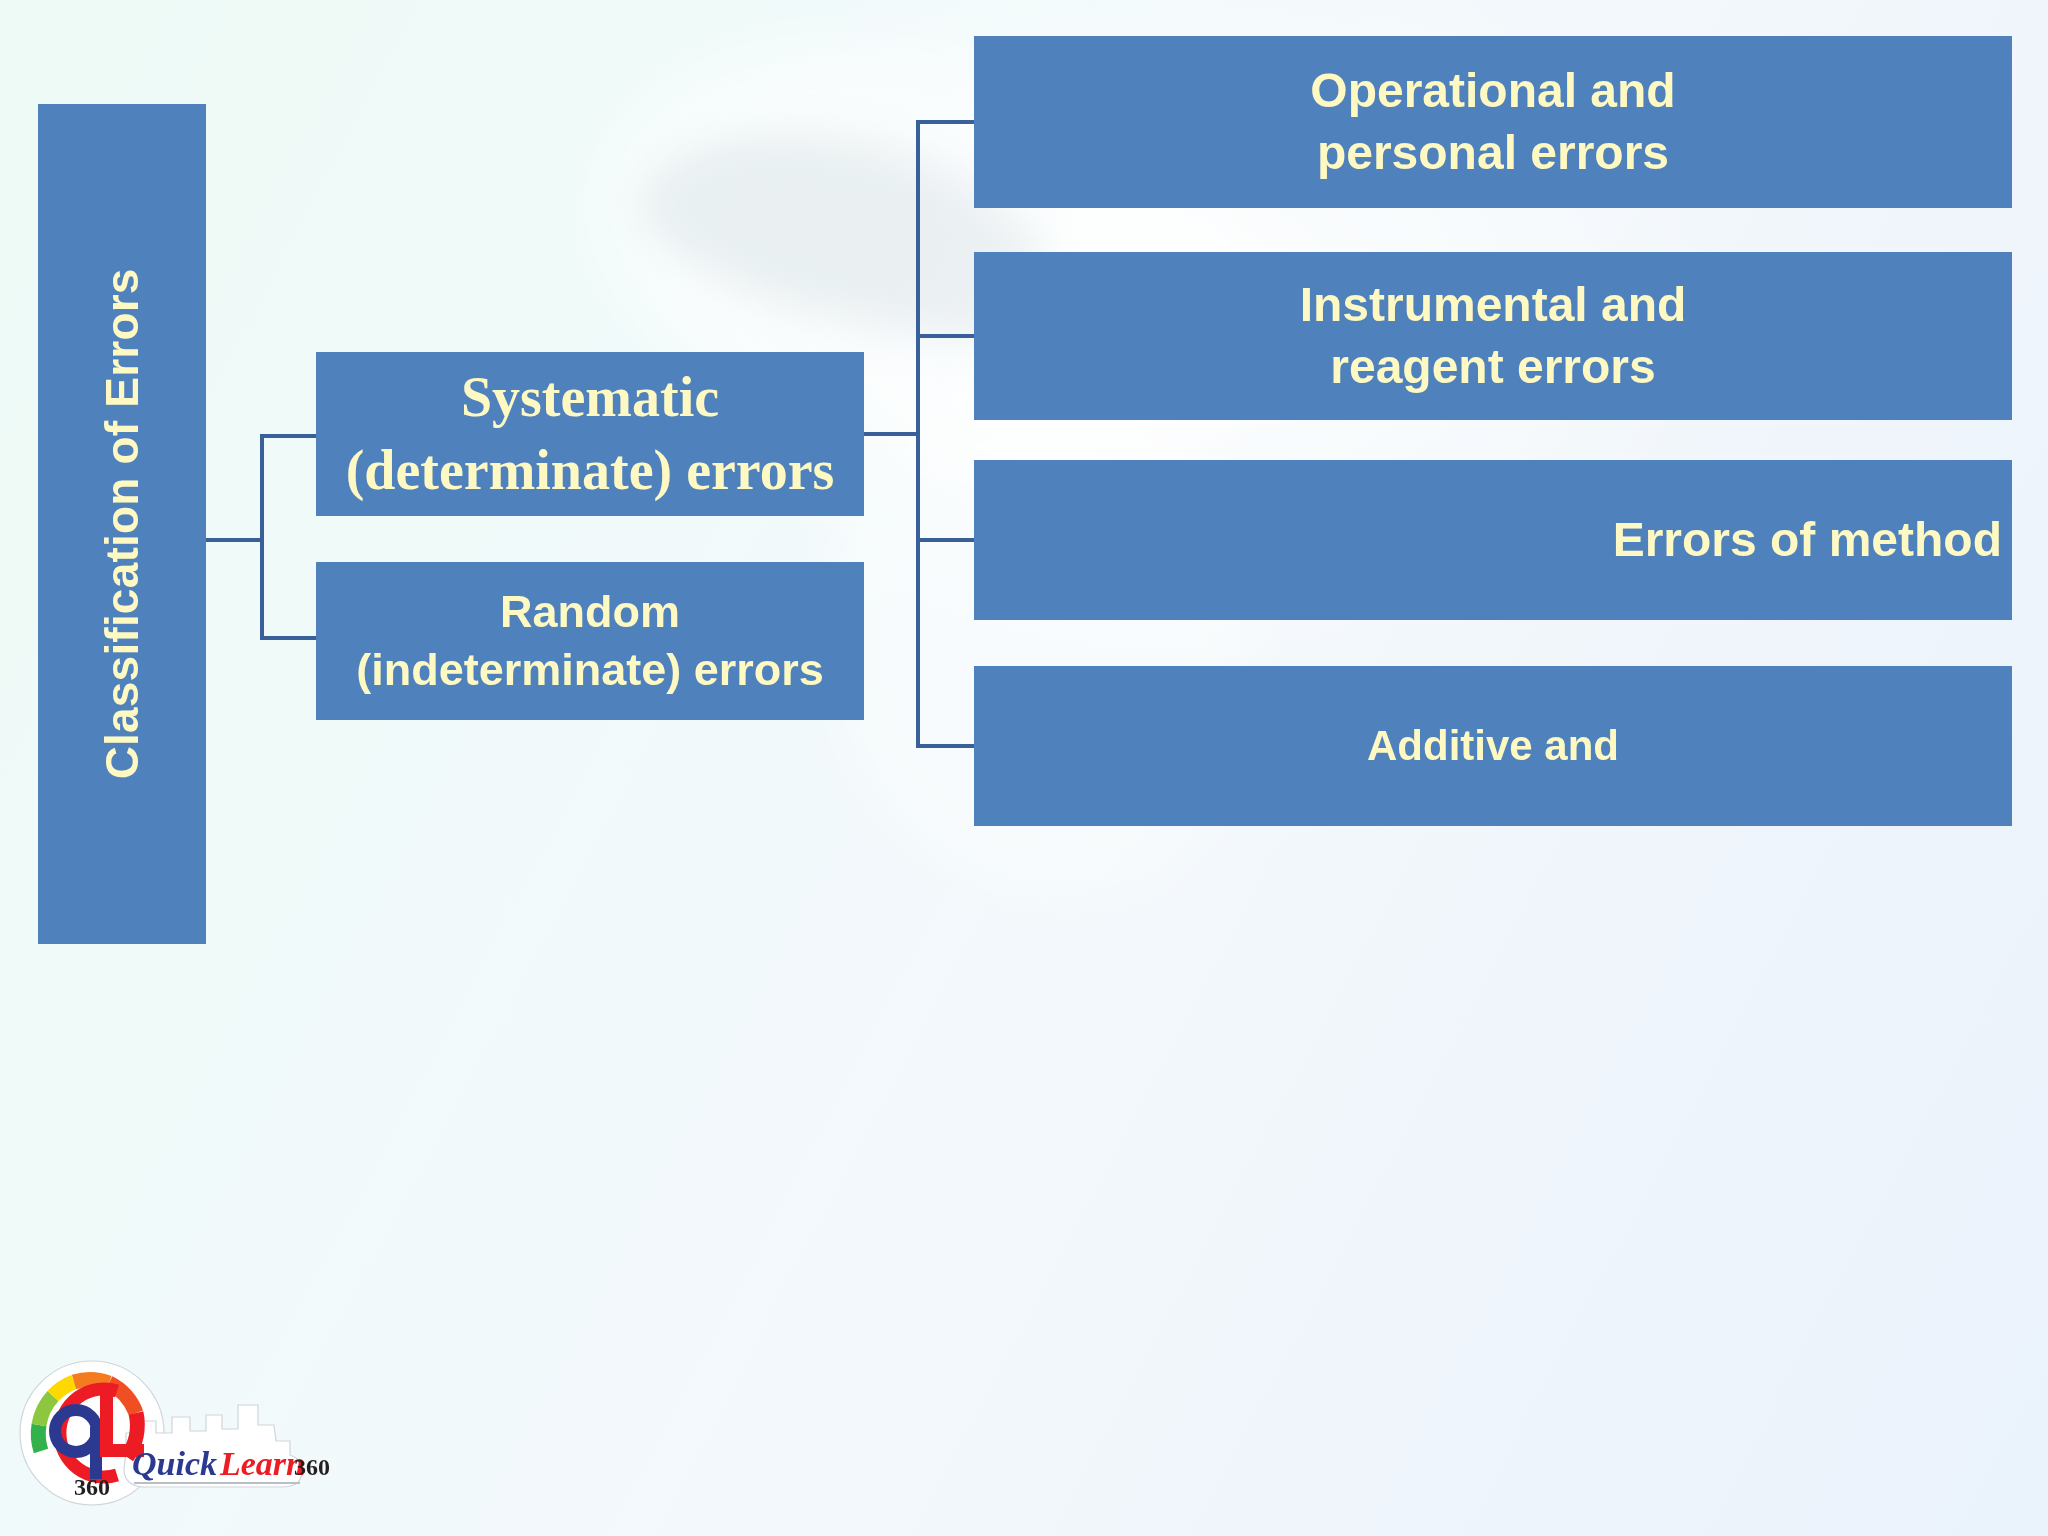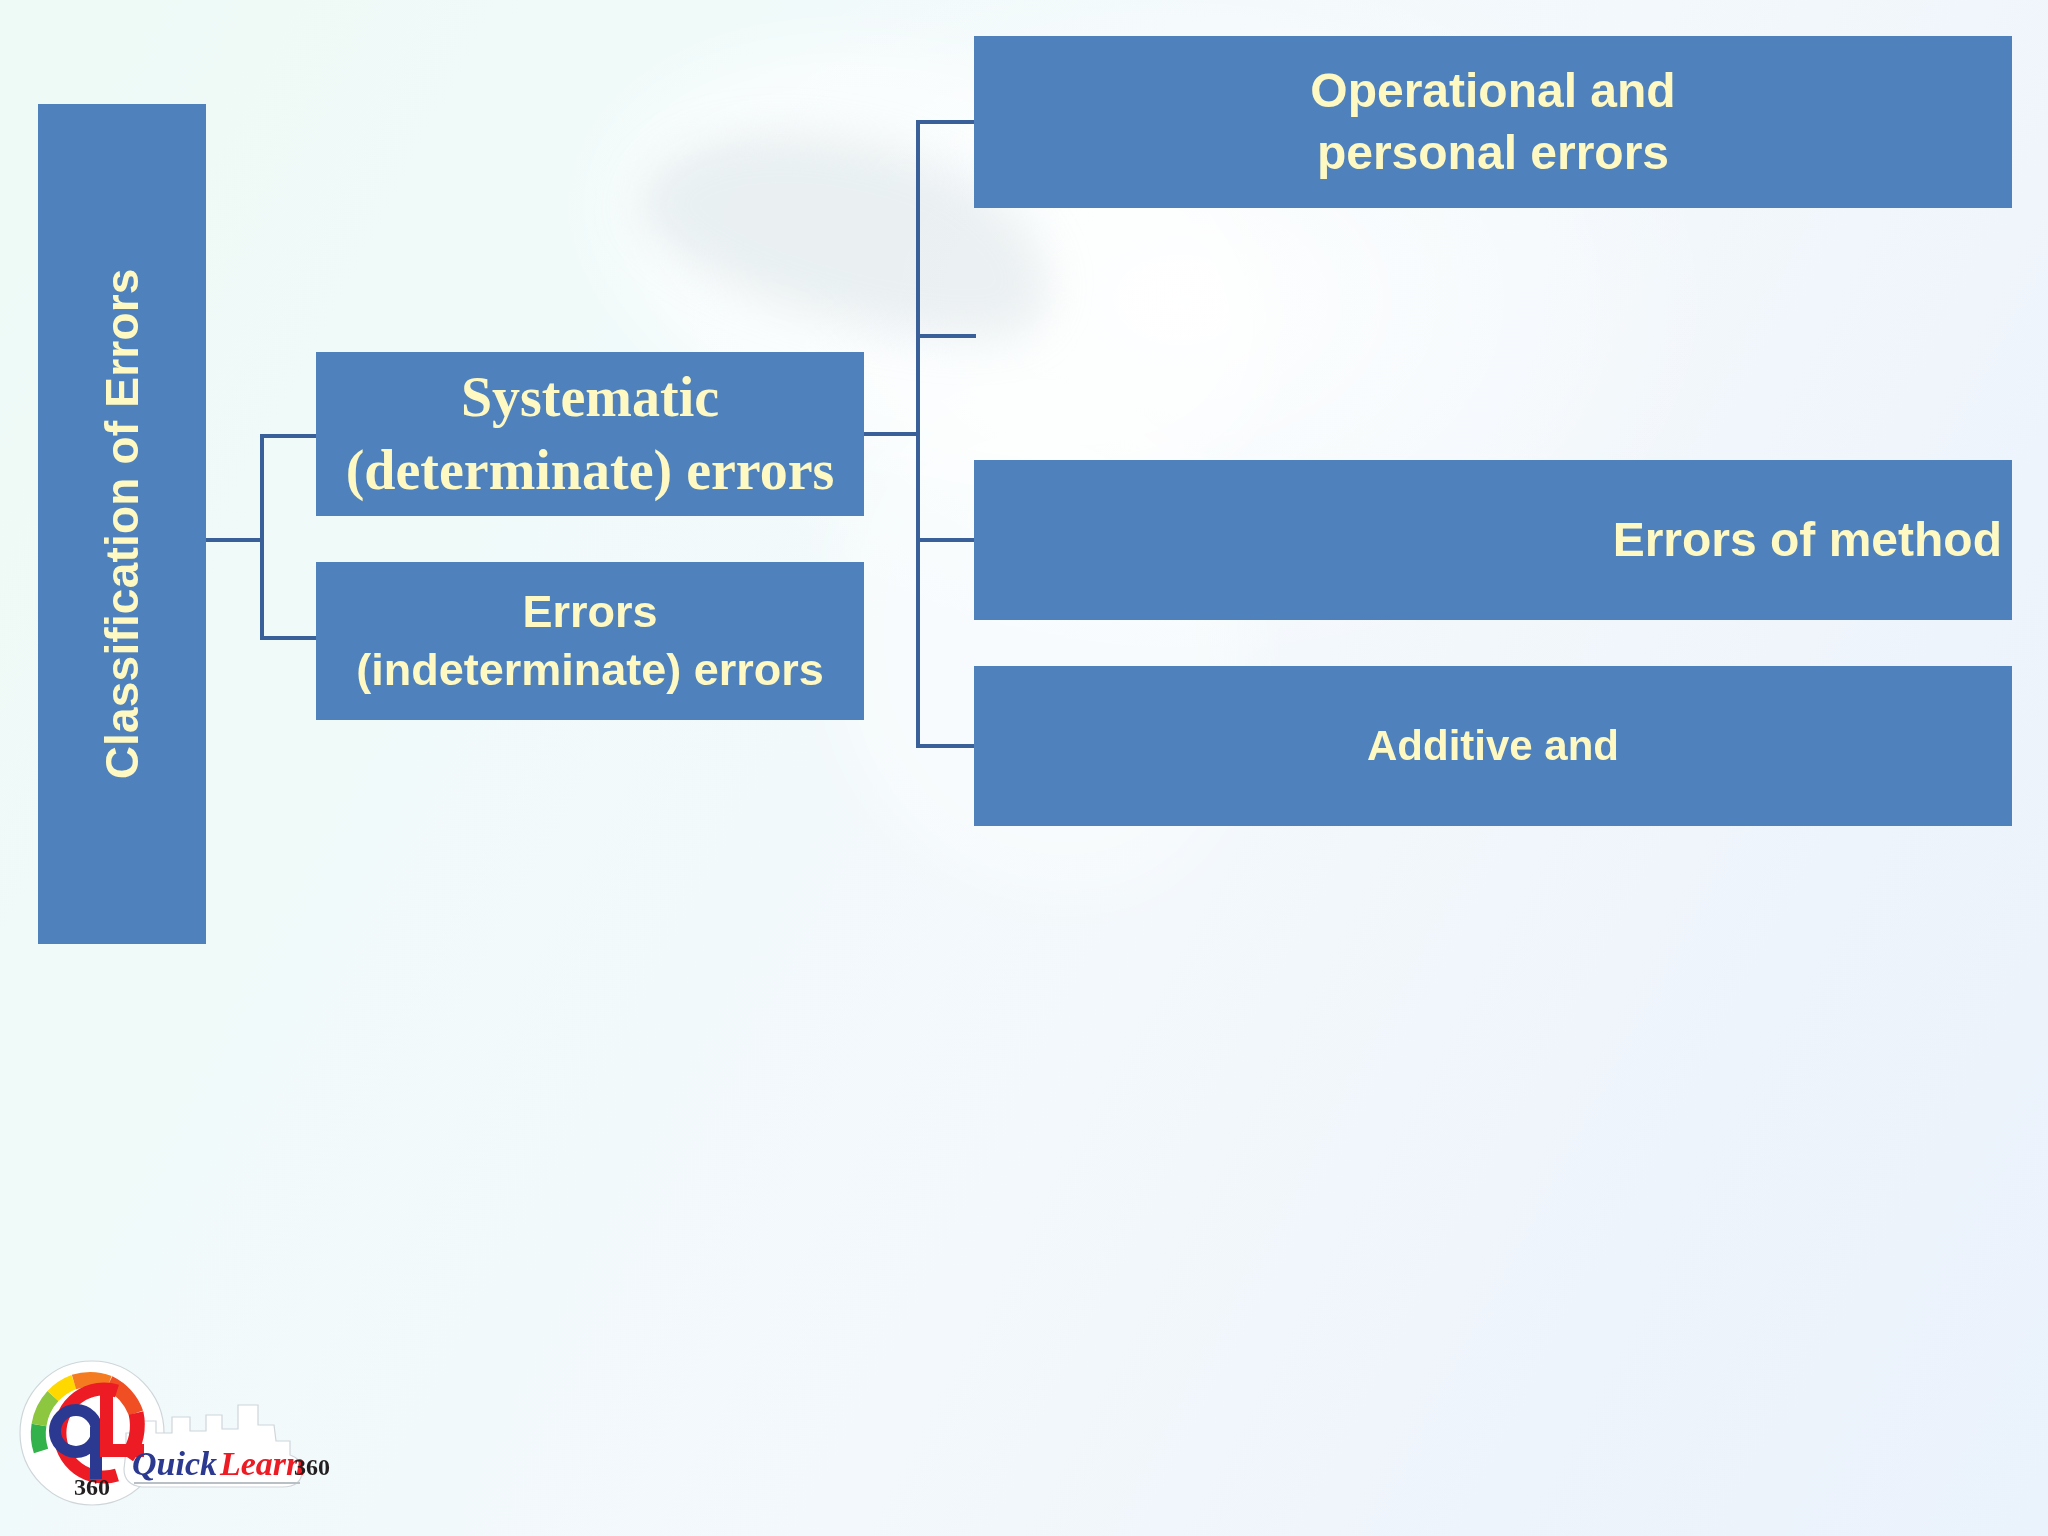--- a/index.html
+++ b/index.html
@@ -167,39 +167,45 @@
 
   <div class="box" id="box-systematic">
     <div>
       <div>Systematic</div>
       <div>(determinate) errors</div>
     </div>
   </div>
 
   <div class="box" id="box-random">
     <div>
-      <div>Errors</div>
+      <div>Random</div>
       <div>(indeterminate) errors</div>
     </div>
   </div>
 
   <div class="ln h" style="left:864px; top:432px; width:56px;"></div>
   <div class="ln v" style="left:916px; top:120px; height:628px;"></div>
   <div class="ln h" style="left:916px; top:120px; width:60px;"></div>
   <div class="ln h" style="left:916px; top:334px; width:60px;"></div>
   <div class="ln h" style="left:916px; top:538px; width:60px;"></div>
   <div class="ln h" style="left:916px; top:744px; width:60px;"></div>
 
   <div class="box" id="box-operational">
     <div>
       <div>Operational and</div>
       <div>personal errors</div>
     </div>
   </div>
 
+  <div class="box" id="box-instrumental">
+    <div>
+      <div>Instrumental and</div>
+      <div>reagent errors</div>
+    </div>
+  </div>
 
   <div class="box" id="box-method">
     <div>
       <div>Errors of method</div>
     </div>
   </div>
 
   <div class="box" id="box-additive">
     <div>
       <div>Additive and</div>

